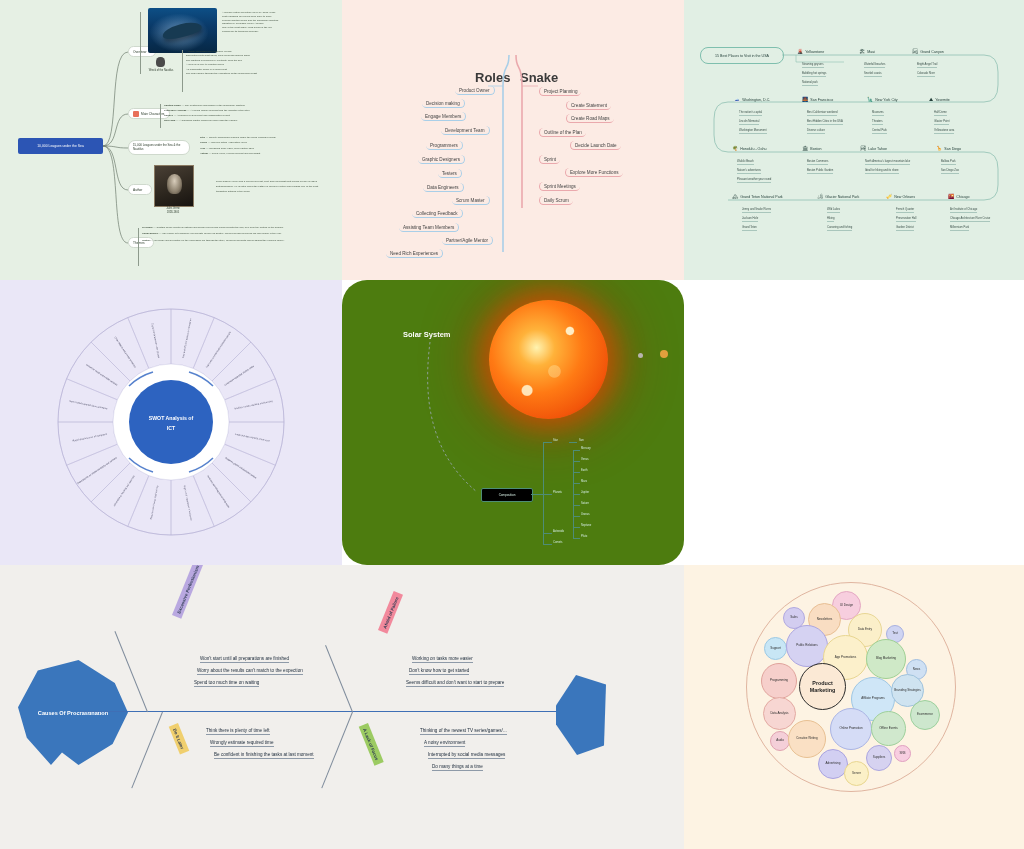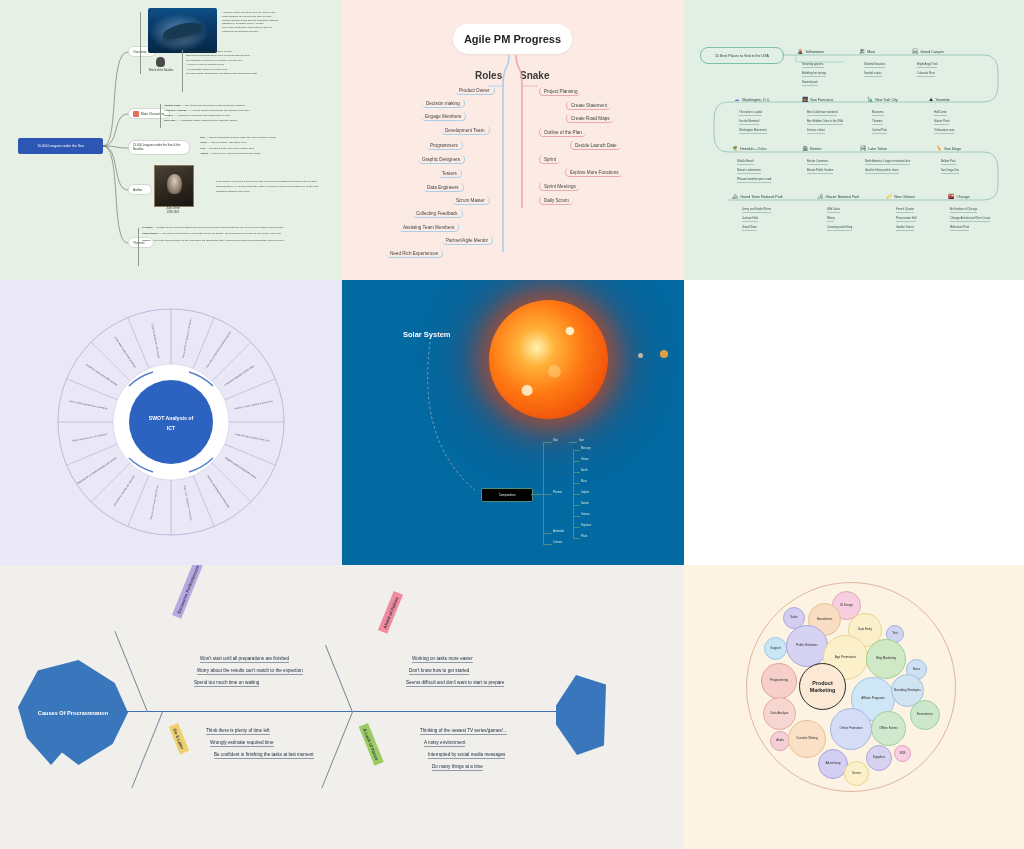--- a/index.html
+++ b/index.html
@@ -65,21 +65,21 @@
   
   #c2{background:#fcebe4;}
   .c2-title{
     position:absolute;left:111px;top:24px;width:119px;height:30px;
     background:#fff;border-radius:15px;
     display:flex;align-items:center;justify-content:center;
     font-size:11px;font-weight:bold;color:#262626;
     box-shadow:0 1px 3px rgba(0,0,0,.07);
   }
   .c2-roles,.c2-stages{
-    position:absolute;font-size:10px;font-weight:bold;color:#3a3a3a;
+    position:absolute;font-size:13px;font-weight:bold;color:#3a3a3a;
   }
   .c2-roles{left:133px;top:70px;}
   .c2-stages{left:178px;top:70px;}
   .c2 .node{
     position:absolute;font-size:4.6px;color:#444;white-space:nowrap;
     padding:1.6px 4px;border-radius:6px;background:transparent;
   }
   .c2 .nodeL{border-bottom:0.7px solid #a9cfe8;border-right:0.7px solid #a9cfe8;border-bottom-right-radius:6px;}
   .c2 .nodeR{border-bottom:0.7px solid #eaa9ad;border-left:0.7px solid #eaa9ad;border-bottom-left-radius:6px;}
 
@@ -96,21 +96,21 @@
   .c3 .em{font-size:5px;line-height:1;}
 
   
   #c4{background:#eae7f7;}
   .swot-center-txt{
     font-size:5.2px;font-weight:bold;fill:#ffffff;
   }
   .seg-txt{font-size:2.35px;fill:#4a4a63;}
 
   
-  #c5{background:#0369a1;}
+  #c5{background:#4d7c0f;border-radius:25px;}
   .c5-label{position:absolute;left:61px;top:50px;font-size:7.5px;font-weight:bold;color:#fff;}
   .sun{
     position:absolute;left:147px;top:20px;width:119px;height:119px;border-radius:50%;
     background:
       radial-gradient(circle at 40% 40%, #fff3b0 0%, #ffb23a 18%, #ff7a14 45%, #f2560a 72%, #c0340a 92%);
     box-shadow:0 0 26px 9px rgba(255,70,0,.55),0 0 52px 20px rgba(200,30,0,.32);
   }
   .sun:after{
     content:"";position:absolute;inset:0;border-radius:50%;
     background:
@@ -239,21 +239,20 @@
 
     <div class="c1-bracket" style="left:138px;top:228px;height:38px;"></div>
     <div class="minil" style="left:142px;top:226px;width:182px;line-height:1.7;">
       <div><b>Freedom</b> — <span>Captain Nemo rejects all nations and builds a sovereign world beneath the sea, free from the politics of the surface.</span></div>
       <div style="margin-top:2px;"><b>Consequence</b> — <span>The power of technology can liberate as well as destroy. Nemo's genius becomes his own prison in the end.</span></div>
       <div style="margin-top:2px;"><b>Justice</b> — <span>Revenge and sympathy for the oppressed run through the story, as Nemo supports rebels against the empires above.</span></div>
     </div>
   </div>
 
   <div class="cell c2" id="c2">
-    <div class="c2-title">Agile PM Progress</div>
     <div class="c2-roles">Roles</div>
     <div class="c2-stages">Snake</div>
 
     <svg width="342" height="280" style="position:absolute;left:0;top:0;">
       <path d="M167,55 C167,72 161,62 161,86 L161,252" stroke="#a9cfe8" stroke-width="1.6" fill="none"></path>
       <path d="M174,55 C174,72 180,62 180,86 L180,208" stroke="#eaa9ad" stroke-width="1.6" fill="none"></path>
       <path d="M146,86 L161,86" stroke="#a9cfe8" stroke-width="0.8" fill="none"></path>
       <path d="M180,86 L196,86" stroke="#eaa9ad" stroke-width="0.8" fill="none"></path>
     </svg>
 

